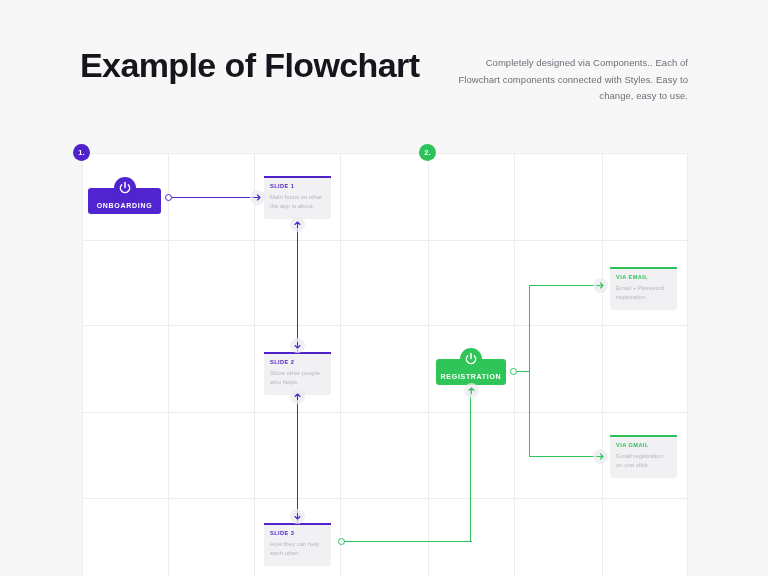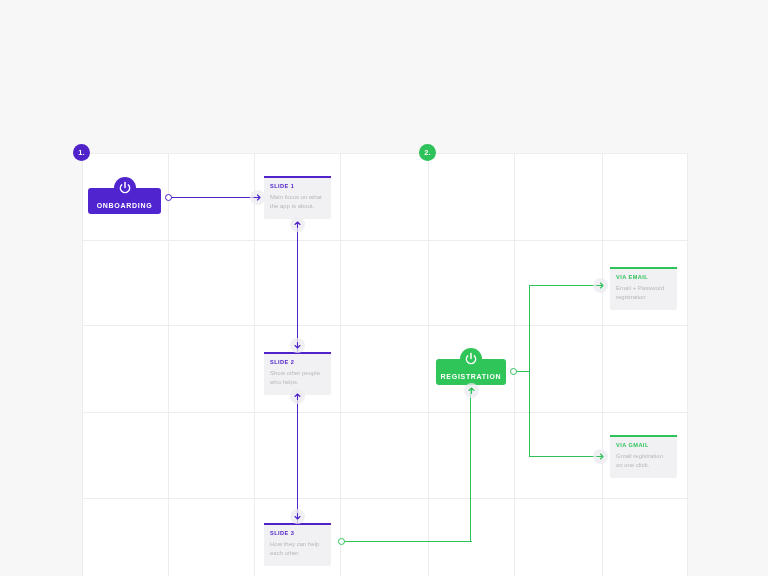--- a/index.html
+++ b/index.html
@@ -103,20 +103,22 @@
     display: flex; align-items: center; justify-content: center;
     z-index: 12;
   }
   .arrow-head svg { display: block; }
 </style>
 </head>
 <body>
 
 <div id="stage">
 
+  <h1 id="page-title">Example of Flowchart</h1>
+  <p id="intro-text">Completely designed via Components.. Each of Flowchart components connected with Styles. Easy to change, easy to use.</p>
 
   <div id="grid-canvas">
     <div class="grid-line-v" style="left:0px"></div>
     <div class="grid-line-v" style="left:86px"></div>
     <div class="grid-line-v" style="left:172px"></div>
     <div class="grid-line-v" style="left:258px"></div>
     <div class="grid-line-v" style="left:346px"></div>
     <div class="grid-line-v" style="left:432px"></div>
     <div class="grid-line-v" style="left:520px"></div>
     <div class="grid-line-v" style="left:605px"></div>

